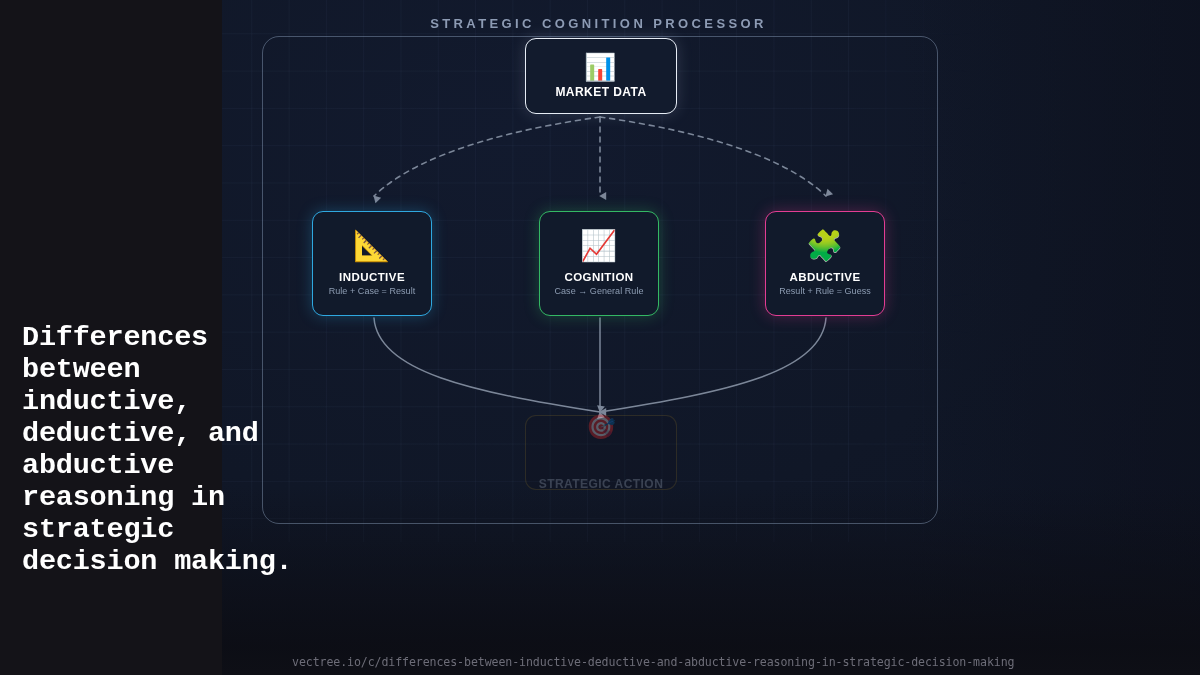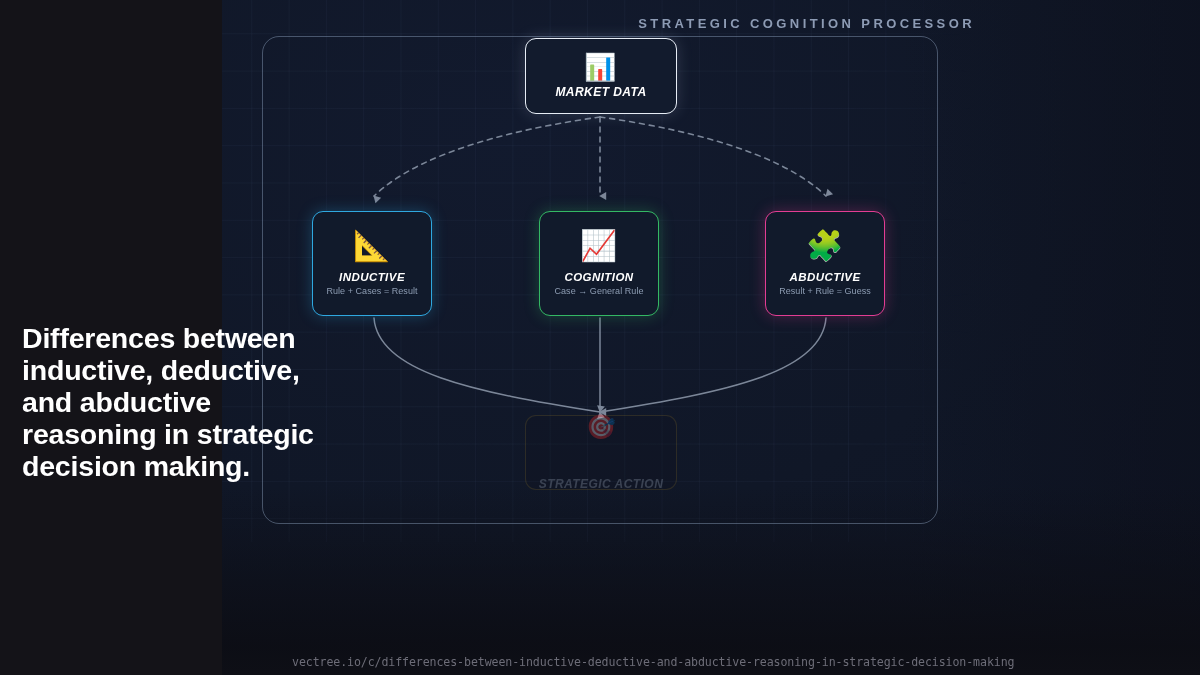--- a/index.html
+++ b/index.html
@@ -27,21 +27,21 @@
     display:flex; align-items:center; justify-content:center;
     flex:0 0 auto;
   }
   #brand-name {
     font-family:"DejaVu Sans Mono","Liberation Mono",monospace;
     font-size:15px; font-weight:700; color:#f2f2f5; letter-spacing:.3px;
     white-space:nowrap;
   }
   #headline {
     position:absolute; left:22px; top:322px; width:300px;
-    font-family:Liberation Sans, sans-serif;
+    font-family:Liberation Mono, monospace;
     font-weight:700;
     font-size:28.5px;
     line-height:32px;
     color:#ffffff;
     letter-spacing:-0.2px;
     z-index:7;
   }
 
   
   #stage {
@@ -66,21 +66,21 @@
     pointer-events:none;
   }
   #stage-fade-bottom {
     position:absolute; left:0; bottom:0; width:978px; height:190px;
     background:linear-gradient(to bottom, rgba(14,19,34,0) 0%, rgba(12,13,20,.92) 85%, #0e0f16 100%);
     pointer-events:none;
   }
 
   #processor-title {
     position:absolute; left:0; top:16px; width:753px;
-    text-align:right;
+    text-align:center;
     font-size:13px; font-weight:600;
     letter-spacing:3.4px;
     color:#8d9bb4;
     z-index:3;
   }
 
   #container-frame {
     position:absolute;
     left:40px; top:36px; width:676px; height:488px;
     border:1.4px solid rgba(150,172,200,.42);
@@ -96,21 +96,20 @@
     border-radius:11px;
     display:flex; flex-direction:column;
     align-items:center; justify-content:center;
     background:#111a2b;
     text-align:center;
   }
   .node-emoji { line-height:1; }
   .node-title {
     font-size:11.5px; font-weight:700; color:#ffffff;
     letter-spacing:.45px;
-    font-style:italic;
   }
   .node-sub {
     font-size:9px; font-weight:400; color:#8e9db3;
     letter-spacing:.05px; margin-top:3px;
   }
 
   #node-market {
     left:303px; top:38px; width:152px; height:76px;
     border:1.6px solid #e7edf6;
     background:#121b2d;
@@ -193,21 +192,21 @@
   </svg>
 
   <div class="node" id="node-market">
     <span class="node-emoji">📊</span>
     <span class="node-title">MARKET DATA</span>
   </div>
 
   <div class="node mid-node" id="node-deductive">
     <span class="node-emoji">📐</span>
     <span class="node-title">INDUCTIVE</span>
-    <span class="node-sub">Rule + Cases = Result</span>
+    <span class="node-sub">Rule + Case = Result</span>
   </div>
 
   <div class="node mid-node" id="node-inductive">
     <span class="node-emoji">📈</span>
     <span class="node-title">COGNITION</span>
     <span class="node-sub">Case → General Rule</span>
   </div>
 
   <div class="node mid-node" id="node-abductive">
     <span class="node-emoji">🧩</span>

